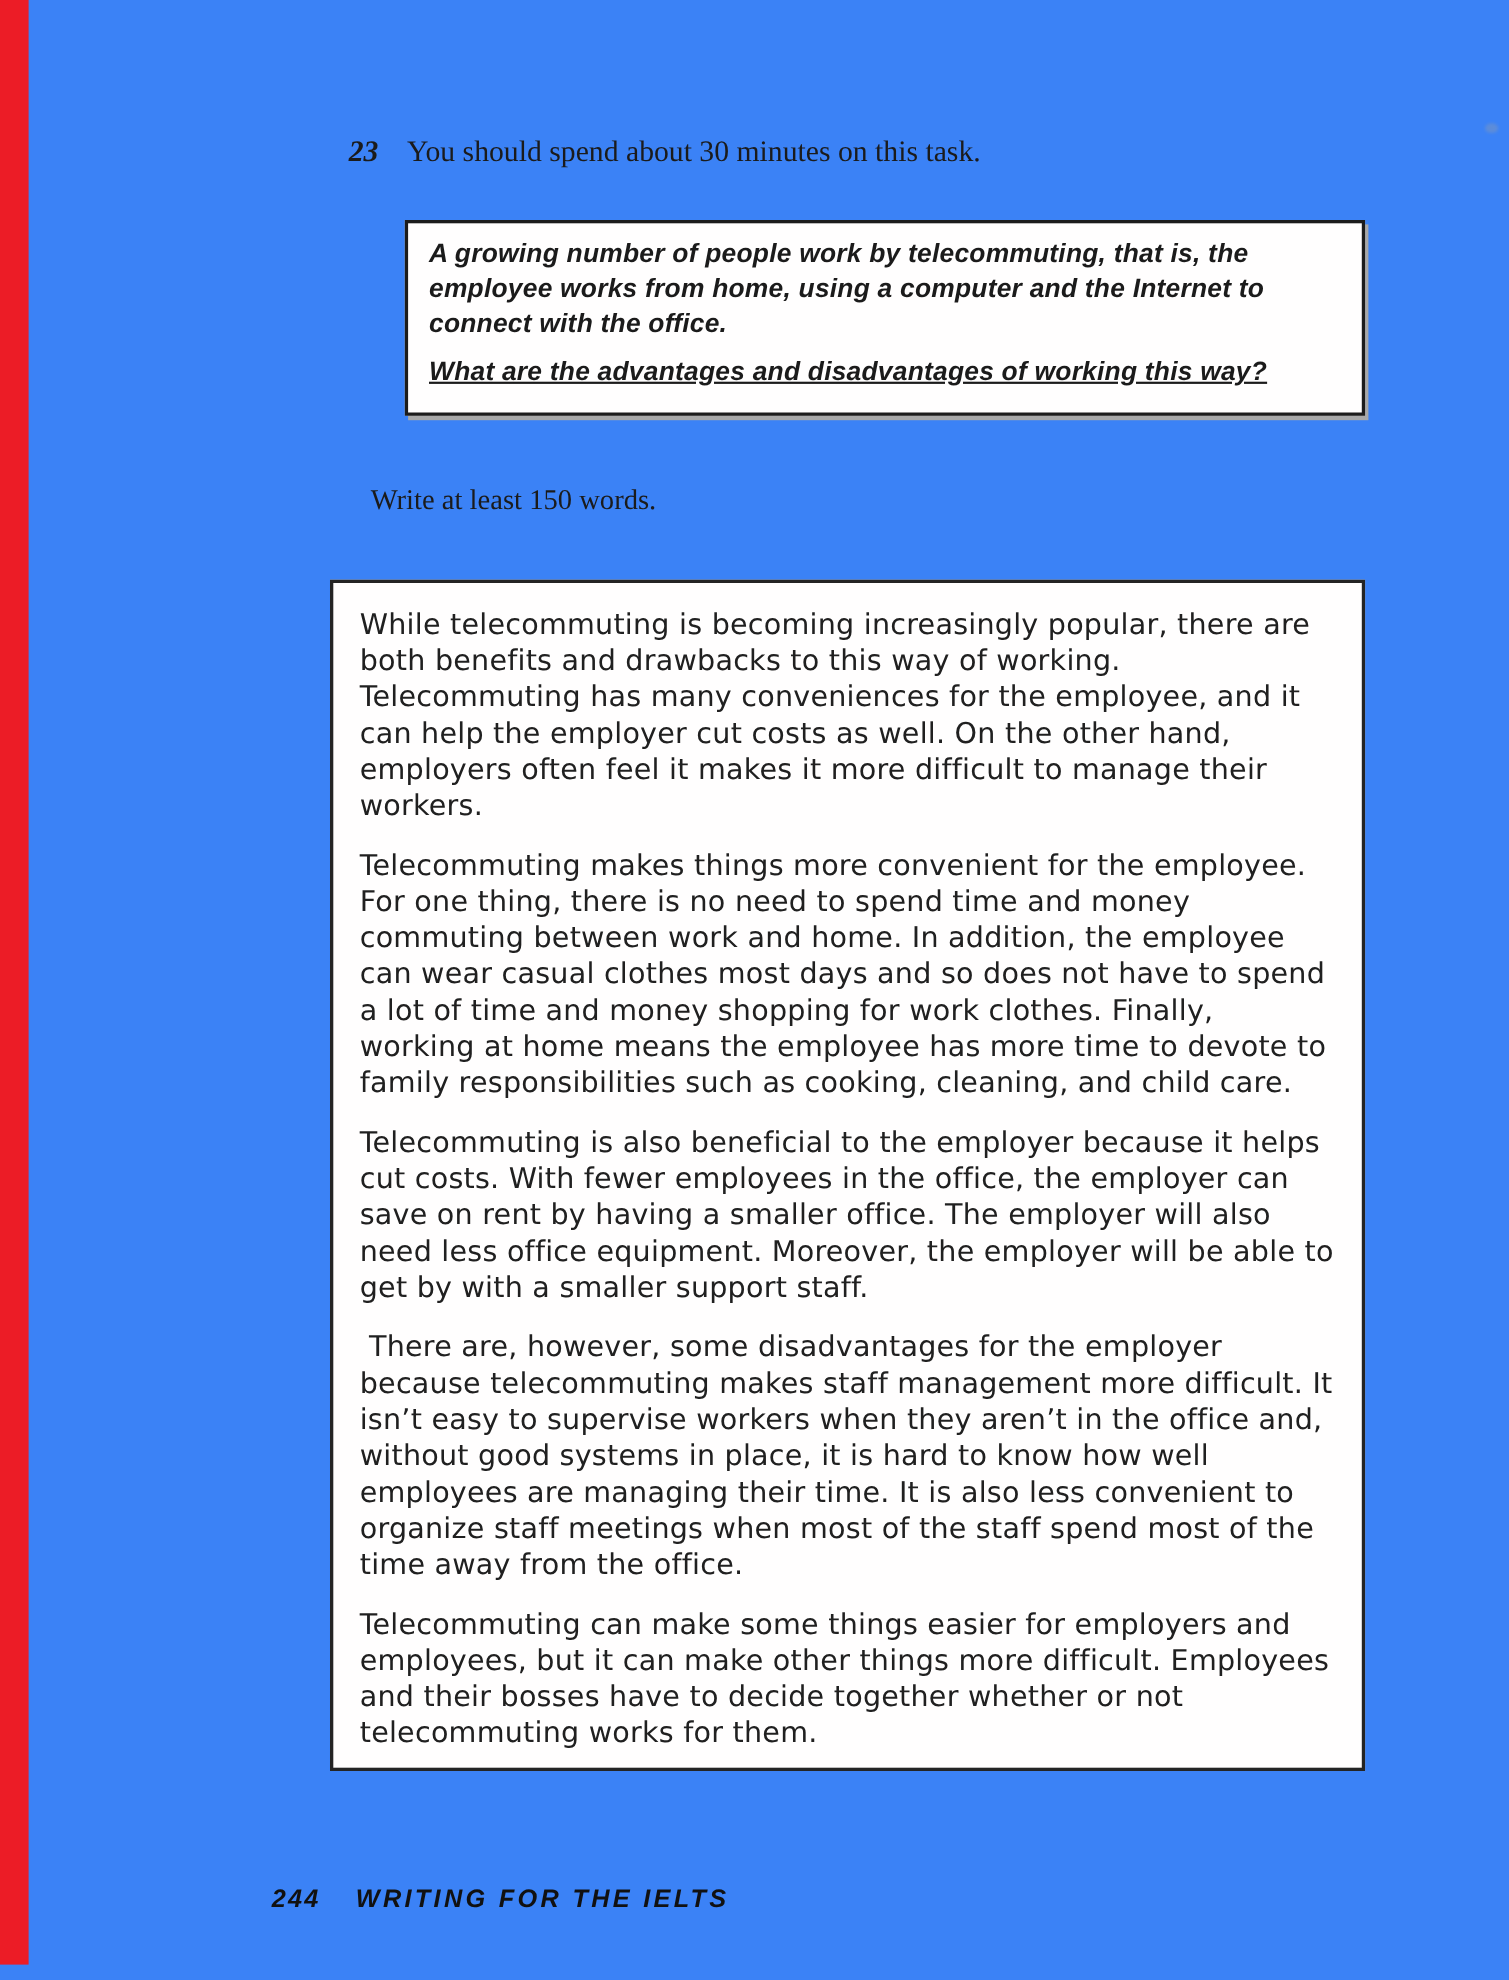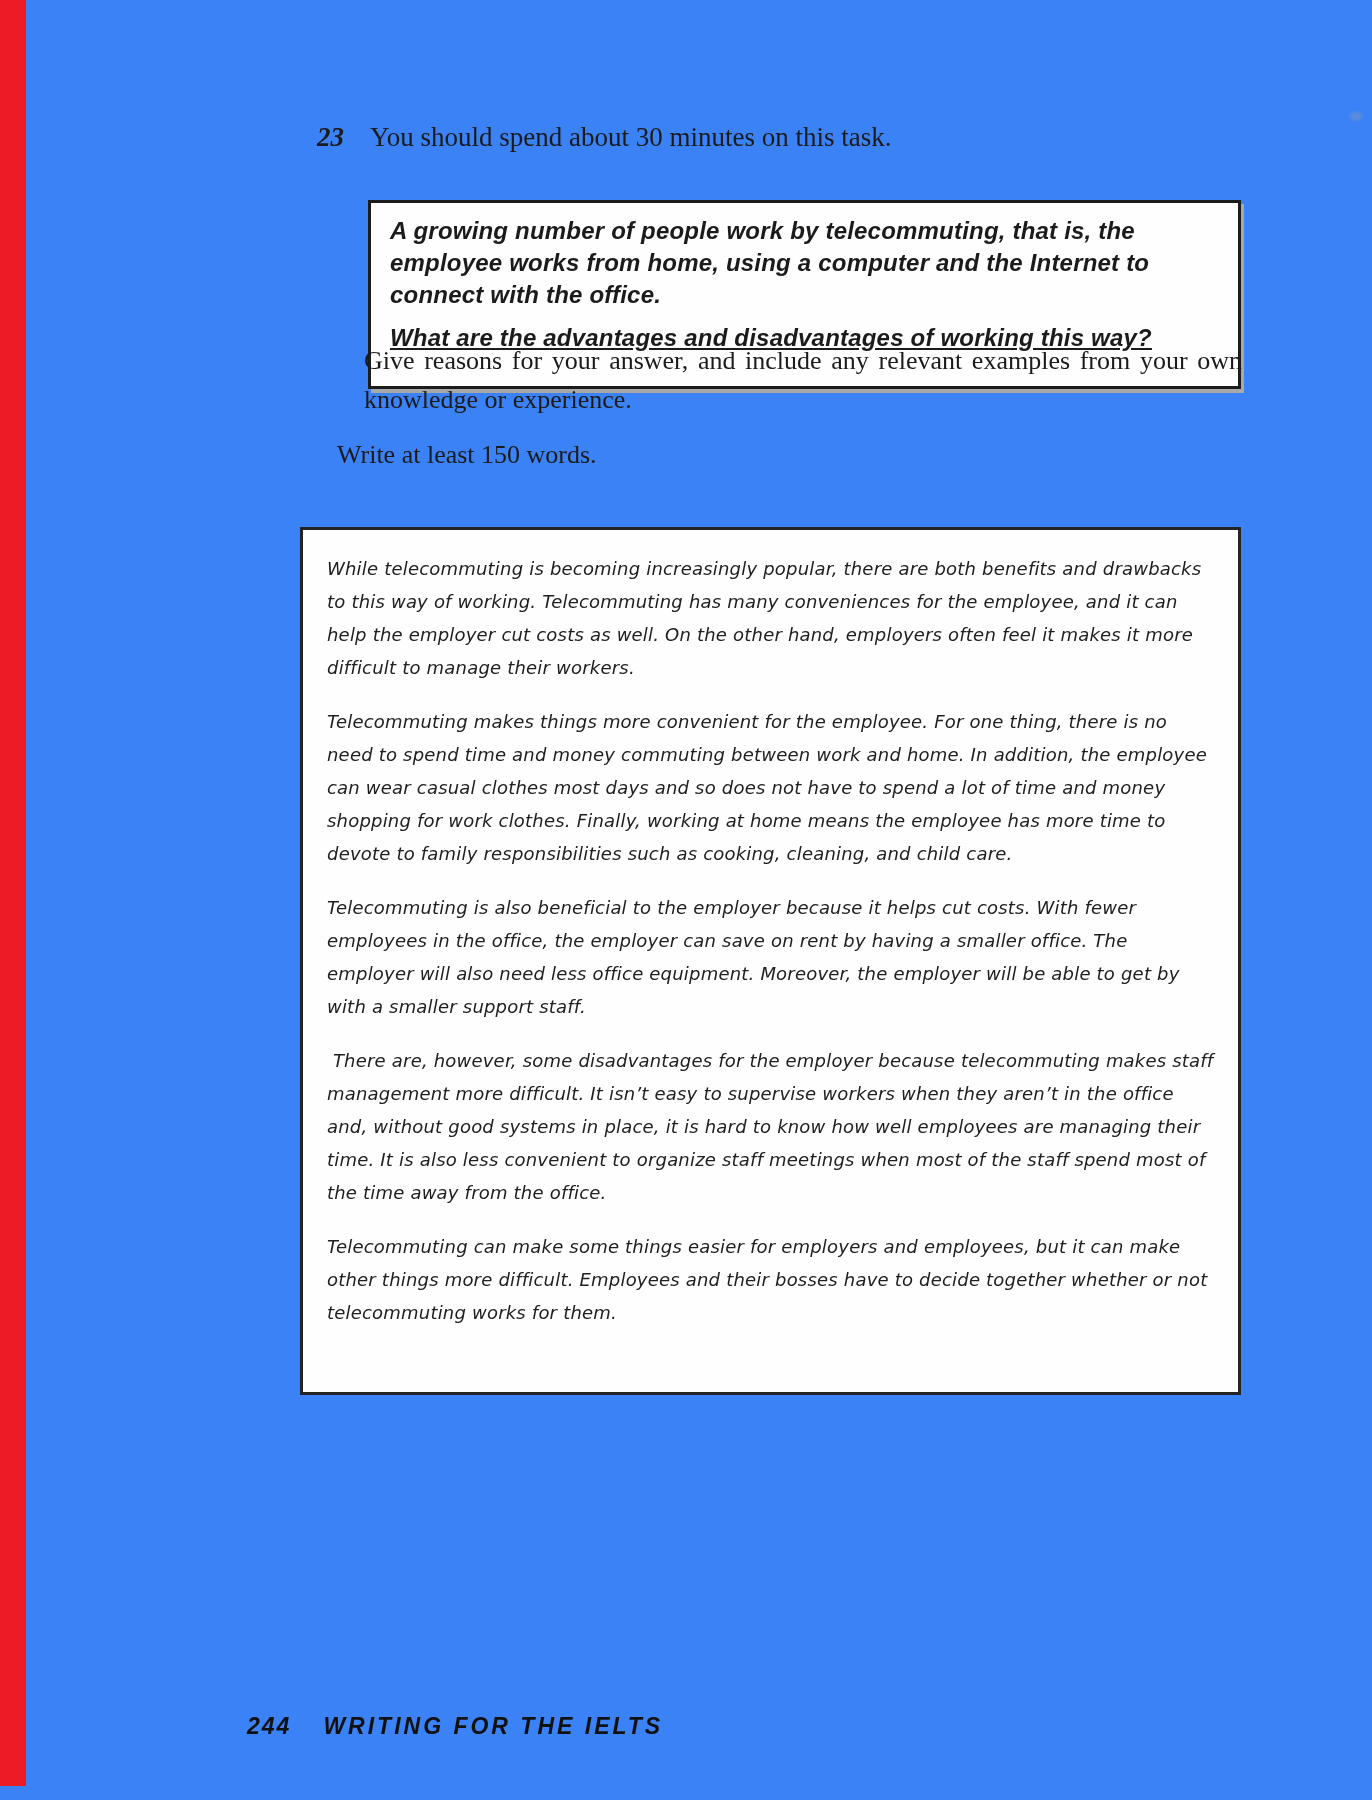--- a/index.html
+++ b/index.html
@@ -49,21 +49,21 @@
 
   
   .prompt-box {
     position: absolute;
     left: 368px; top: 200px;
     width: 873px;
     box-sizing: border-box;
     border: 3px solid #1c1c1c;
     box-shadow: 3px 4px 0 0 #a8a8a8;
     background: #fffefe;
-    padding: 12px 20px 32px 19px;
+    padding: 12px 20px 21px 19px;
     font-family: "Liberation Sans", sans-serif;
     font-weight: bold;
     font-style: italic;
     font-size: 24px;
     line-height: 32px;
     letter-spacing: 0.2px;
   }
   .prompt-box p { margin: 0; }
   .prompt-box p + p { margin-top: 11px; text-decoration: underline; }
 
@@ -87,25 +87,24 @@
   .essay-box {
     position: absolute;
     left: 300px; top: 527px;
     width: 941px;
     min-height: 868px;
     box-sizing: border-box;
     border: 3px solid #242424;
     background: #fffefe;
     padding: 22px 22px 14px 24px;
     font-family: "DejaVu Sans", cursive, sans-serif;
-    font-size: 18px;
+    font-size: 26px;
     line-height: 33px;
     letter-spacing: 0.2px;
     color: #202020;
-    font-style: italic;
   }
   .essay-box p {
     margin: 0 0 21px 0;
     white-space: pre-wrap;
   }
   .essay-box p:last-child { margin-bottom: 0; }
 
   
   .footer {
     position: absolute;
@@ -133,21 +132,20 @@
   <div class="task-line">
     <span class="task-number">23</span>
     <span>You should spend about 30 minutes on this task.</span>
   </div>
 
   <div class="prompt-box">
     <p>A growing number of people work by telecommuting, that is, the employee works from home, using a computer and the Internet to connect with the office.</p>
     <p>What are the advantages and disadvantages of working this way?</p>
   </div>
 
-  <div class="support-instruction">Give reasons for your answer, and include any relevant examples from your own knowledge or experience.</div>
 
   <div class="length-instruction">Write at least 150 words.</div>
 
   <div class="essay-box">
     <p>While telecommuting is becoming increasingly popular, there are both benefits and drawbacks to this way of working. Telecommuting has many conveniences for the employee, and it can help the employer cut costs as well. On the other hand, employers often feel it makes it more difficult to manage their workers.</p>
     <p>Telecommuting makes things more convenient for the employee. For one thing, there is no need to spend time and money commuting between work and home. In addition, the employee can wear casual clothes most days and so does not have to spend a lot of time and money shopping for work clothes. Finally, working at home means the employee has more time to devote to family responsibilities such as cooking, cleaning, and child care.</p>
     <p>Telecommuting is also beneficial to the employer because it helps cut costs. With fewer employees in the office, the employer can save on rent by having a smaller office. The employer will also need less office equipment. Moreover, the employer will be able to get by with a smaller support staff.</p>
     <p> There are, however, some disadvantages for the employer because telecommuting makes staff management more difficult. It isn’t easy to supervise workers when they aren’t in the office and, without good systems in place, it is hard to know how well employees are managing their time. It is also less convenient to organize staff meetings when most of the staff spend most of the time away from the office.</p>
     <p>Telecommuting can make some things easier for employers and employees, but it can make other things more difficult. Employees and their bosses have to decide together whether or not telecommuting works for them.</p>
   </div>

